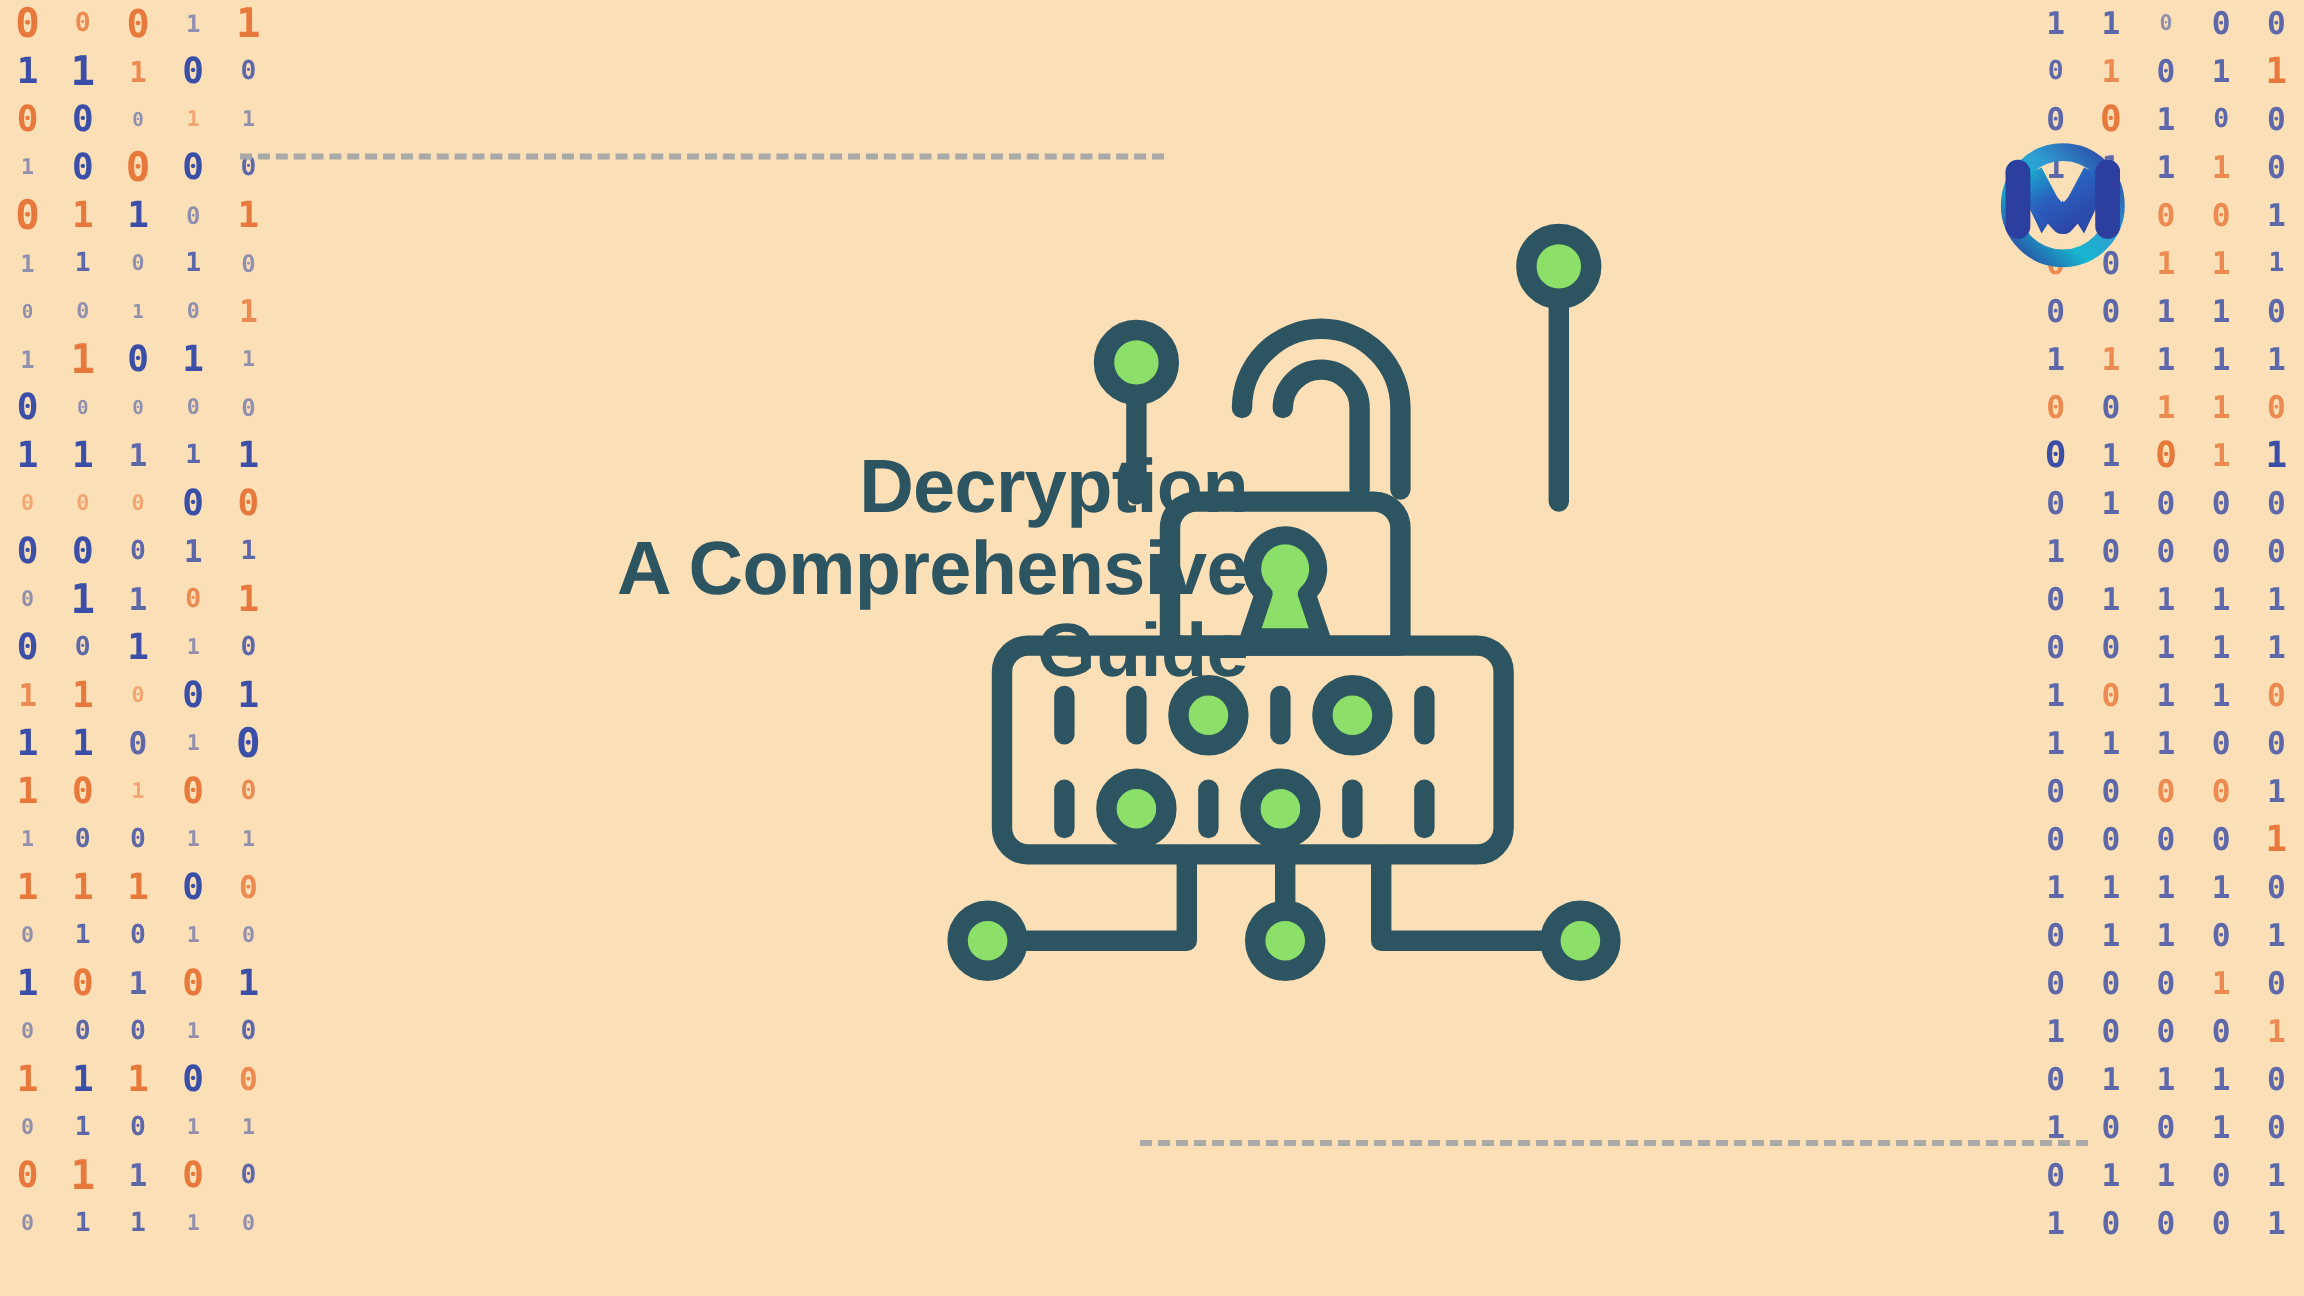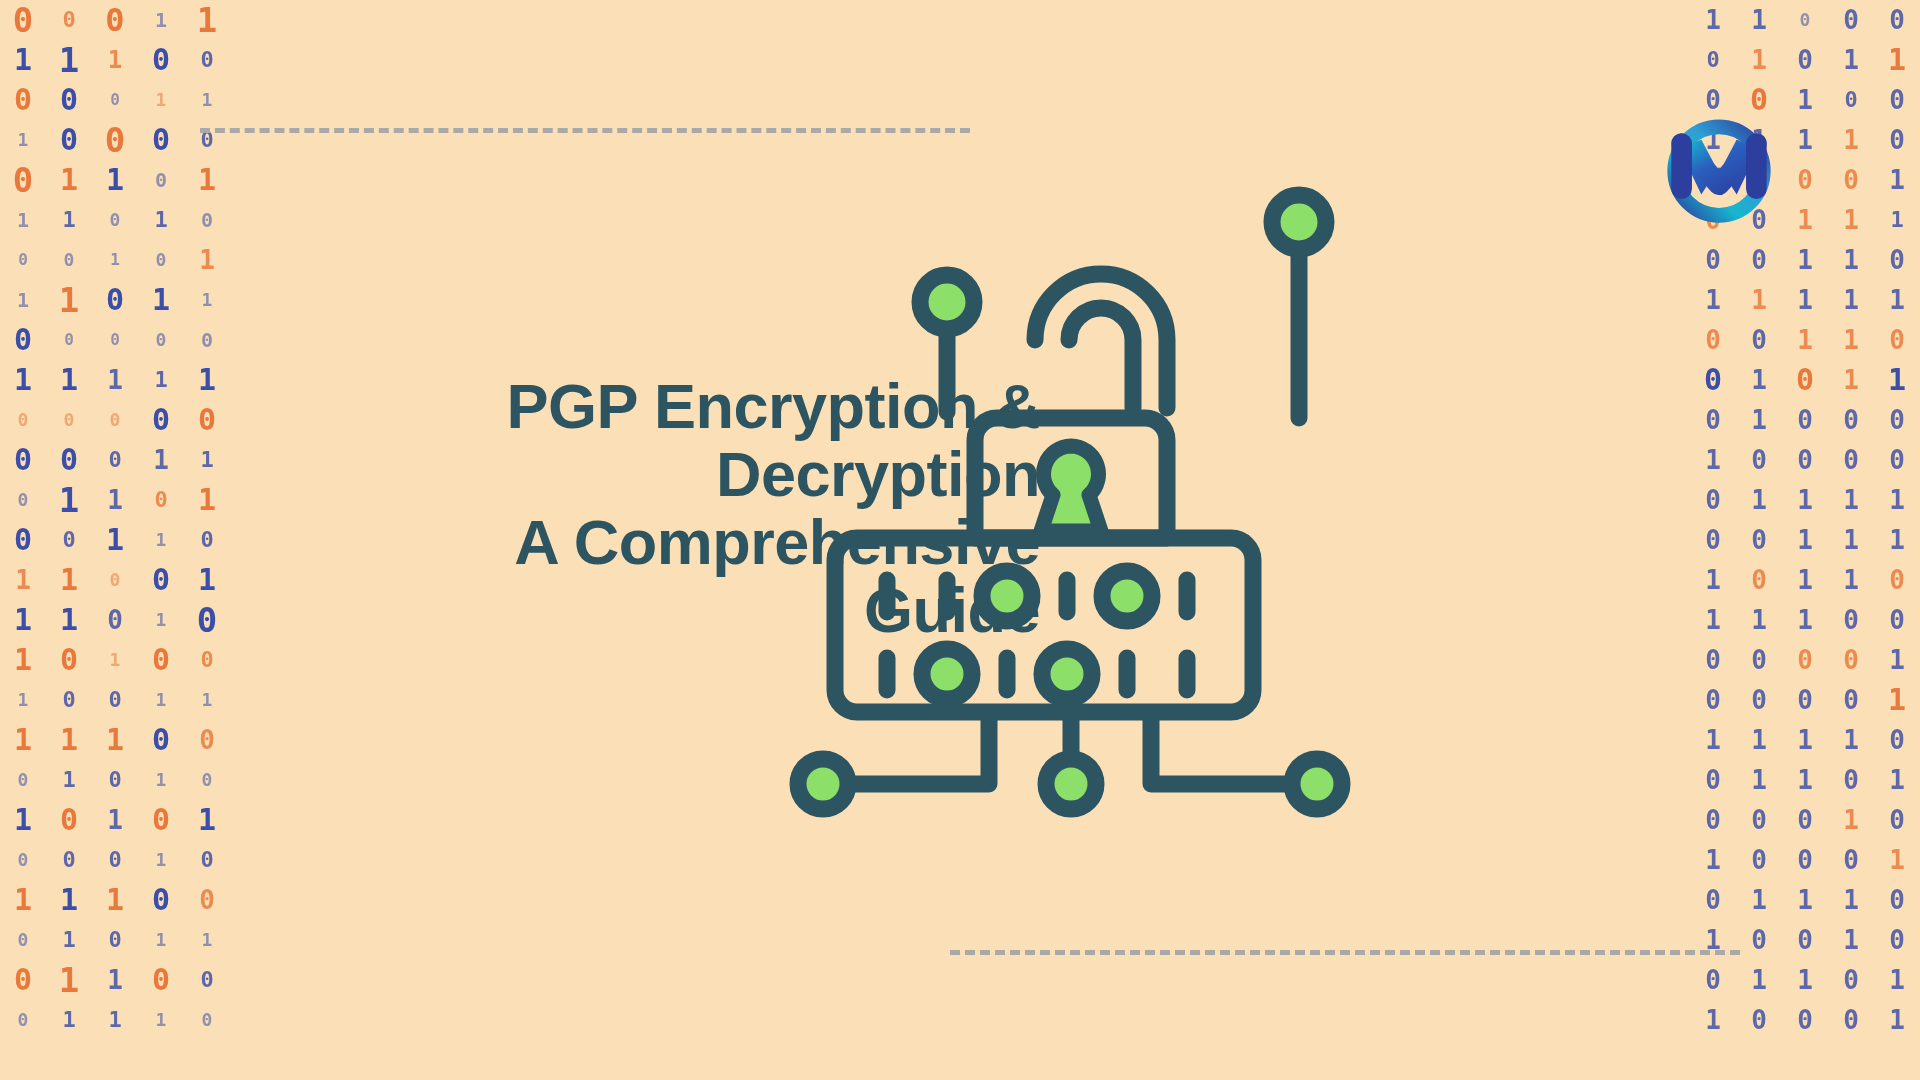--- a/index.html
+++ b/index.html
@@ -331,21 +331,20 @@
         <span class="bindigit" style="font-size: 26px; color: rgb(59, 78, 168); opacity: 0.82;">0</span>
         <span class="bindigit" style="font-size: 26px; color: rgb(59, 78, 168); opacity: 0.82;">1</span>
         <span class="bindigit" style="font-size: 26px; color: rgb(59, 78, 168); opacity: 0.82;">1</span>
       </div>
     </div>
 
   <div class="dashrule" id="dash-top" style="border-top-color: rgb(169, 169, 169);"></div>
   <div class="dashrule" id="dash-bottom" style="border-top-color: rgb(169, 169, 169);"></div>
 
   <h1 id="headline" style="color: rgb(44, 84, 97);">
-    <span class="ln">PGP Encryption &amp;</span>
     <span class="ln">Decryption</span>
     <span class="ln">A Comprehensive</span>
     <span class="ln">Guide</span>
   </h1>
 
   <div id="illustration">
     <svg viewBox="0 0 660 580" xmlns="http://www.w3.org/2000/svg">
       <g fill="none" stroke="#2C5461" stroke-width="17" stroke-linecap="round" stroke-linejoin="round">
 
         <path d="M 60 110

